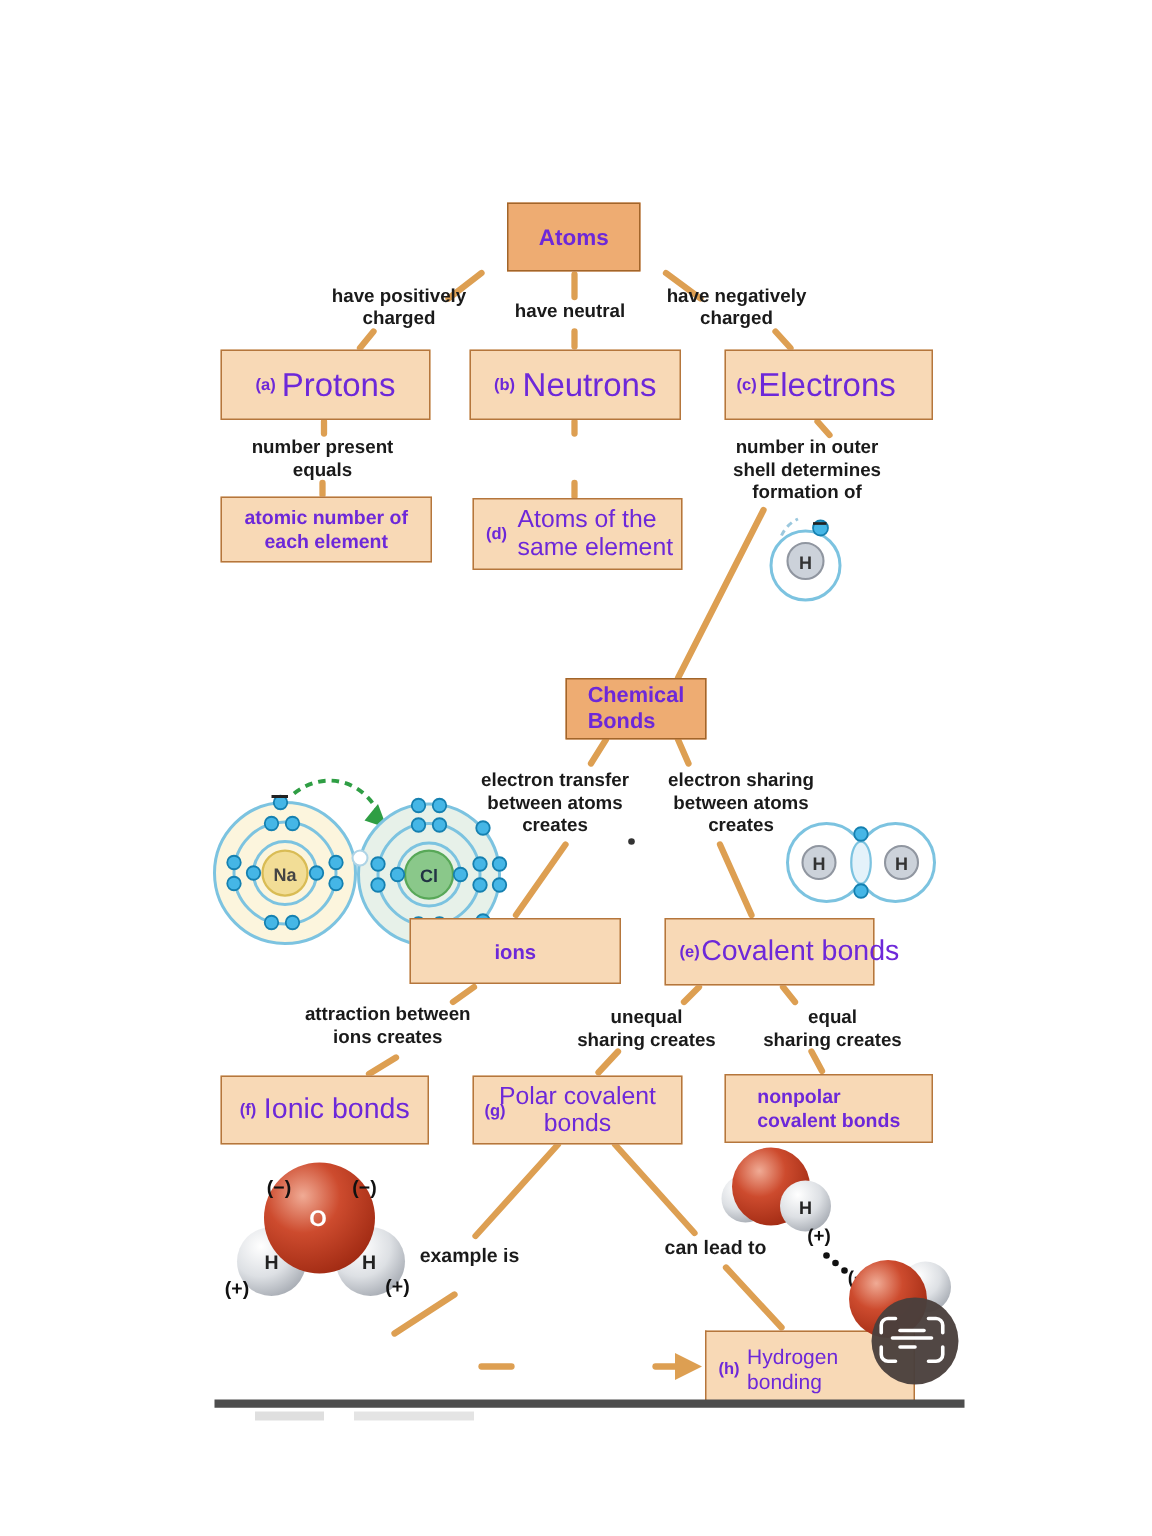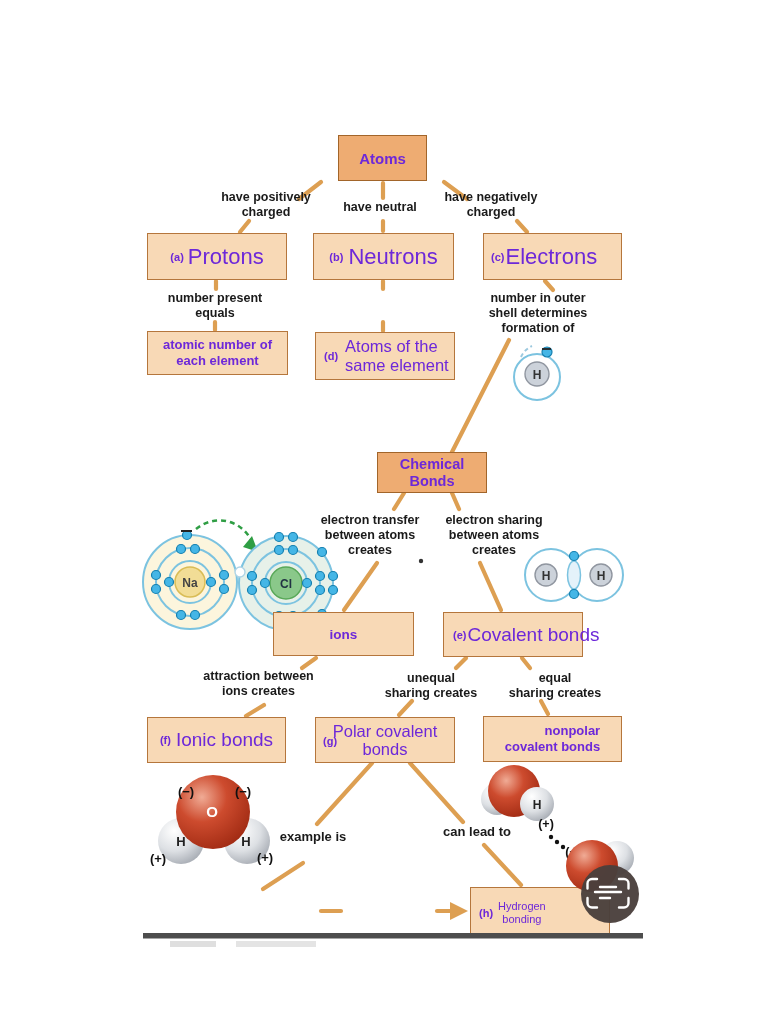--- a/index.html
+++ b/index.html
@@ -222,21 +222,21 @@
     <span class="ntxt">atomic number of
 each element</span>
   </div>
 
   <div class="node" style="left:315px;top:332px;width:140px;height:48px;justify-content:flex-start;padding-left:8px;overflow:visible;">
     <span class="tag" style="margin-right:7px;">(d)</span>
     <span class="ans" style="font-size:16.5px;line-height:1.15;">Atoms of the
 same element</span>
   </div>
 
-  <div class="node hub" style="left:377px;top:452px;width:110px;height:41px;font-size:14.5px;text-align:center;line-height:1.12;">
+  <div class="node hub" style="left:377px;top:452px;width:94px;height:41px;font-size:14.5px;line-height:1.12;">
     <span class="ntxt">Chemical
 Bonds</span>
   </div>
 
   <div class="node" style="left:273px;top:612px;width:141px;height:44px;font-weight:bold;font-size:13.5px;">
     <span class="ntxt">ions</span>
   </div>
 
   <div class="node" style="left:443px;top:612px;width:140px;height:45px;justify-content:flex-start;padding-left:9px;overflow:visible;">
     <span class="tag" style="margin-right:1px;">(e)</span>
@@ -247,29 +247,29 @@
     <span class="tag" style="margin-right:5px;">(f)</span>
     <span class="ans" style="font-size:19px;white-space:nowrap;">Ionic bonds</span>
   </div>
 
   <div class="node" style="left:315px;top:717px;width:140px;height:46px;overflow:visible;">
     <span class="tag" style="position:absolute;left:7px;top:17px;">(g)</span>
     <span class="ans" style="font-size:16.5px;line-height:1.1;text-align:center;">Polar covalent
 bonds</span>
   </div>
 
-  <div class="node" style="left:483px;top:716px;width:139px;height:46px;font-weight:bold;font-size:13px;text-align:right;line-height:1.25;">
+  <div class="node" style="left:483px;top:716px;width:139px;height:46px;font-weight:bold;font-size:13px;text-align:left;line-height:1.25;">
     <span class="ntxt">nonpolar
 covalent bonds</span>
   </div>
 
 
   <div class="node" style="left:470px;top:887px;width:140px;height:50px;justify-content:flex-start;padding-left:8px;overflow:visible;border-bottom:none;">
     <span class="tag" style="margin-right:5px;">(h)</span>
-    <span class="ans" style="font-size:11px;line-height:1.15;text-align:center;">Hydrogen
+    <span class="ans" style="font-size:14px;line-height:1.15;">Hydrogen
 bonding</span>
   </div>
 
   <svg id="top-layer" class="layer" width="768" height="1024" viewBox="0 0 768 1024">
 
     <g>
       <circle cx="617" cy="858" r="17" fill="url(#gradGry)"></circle>
       <circle cx="592" cy="866" r="26" fill="url(#gradO)"></circle>
     </g>
 

